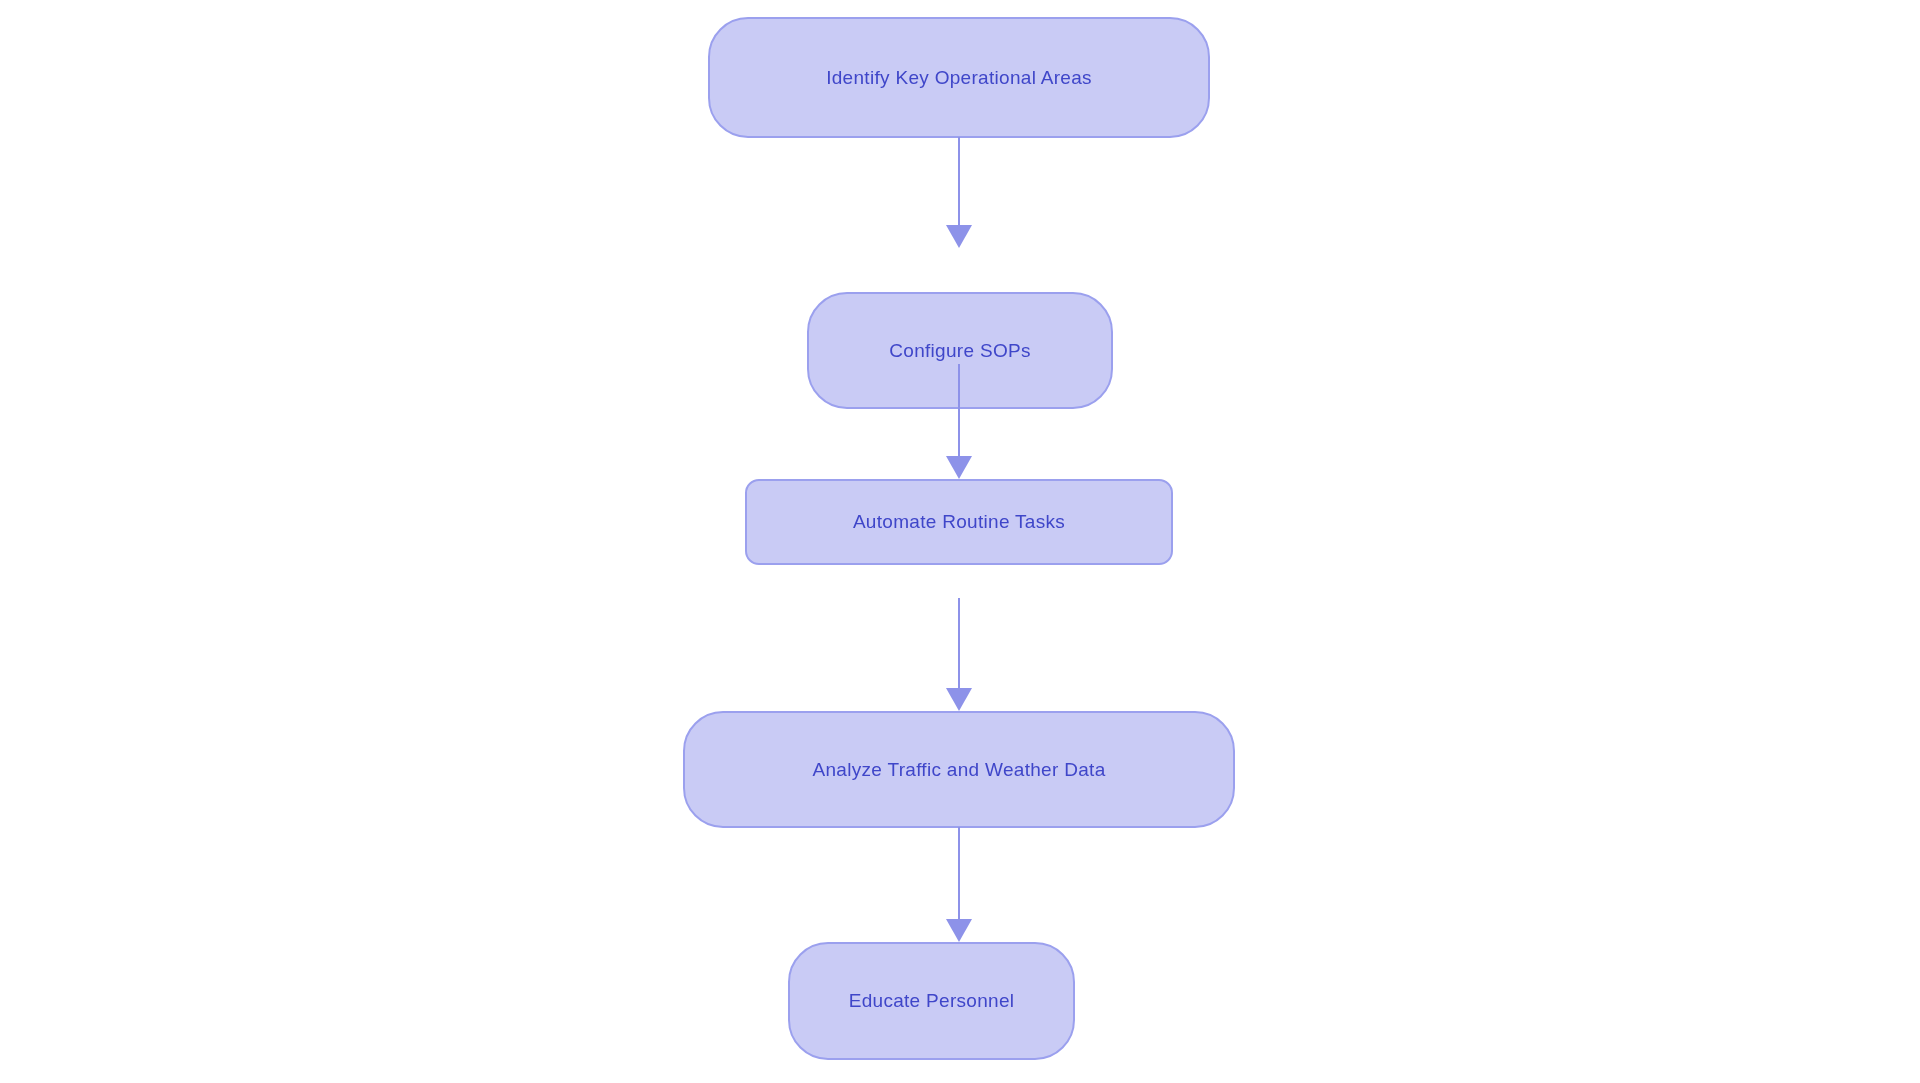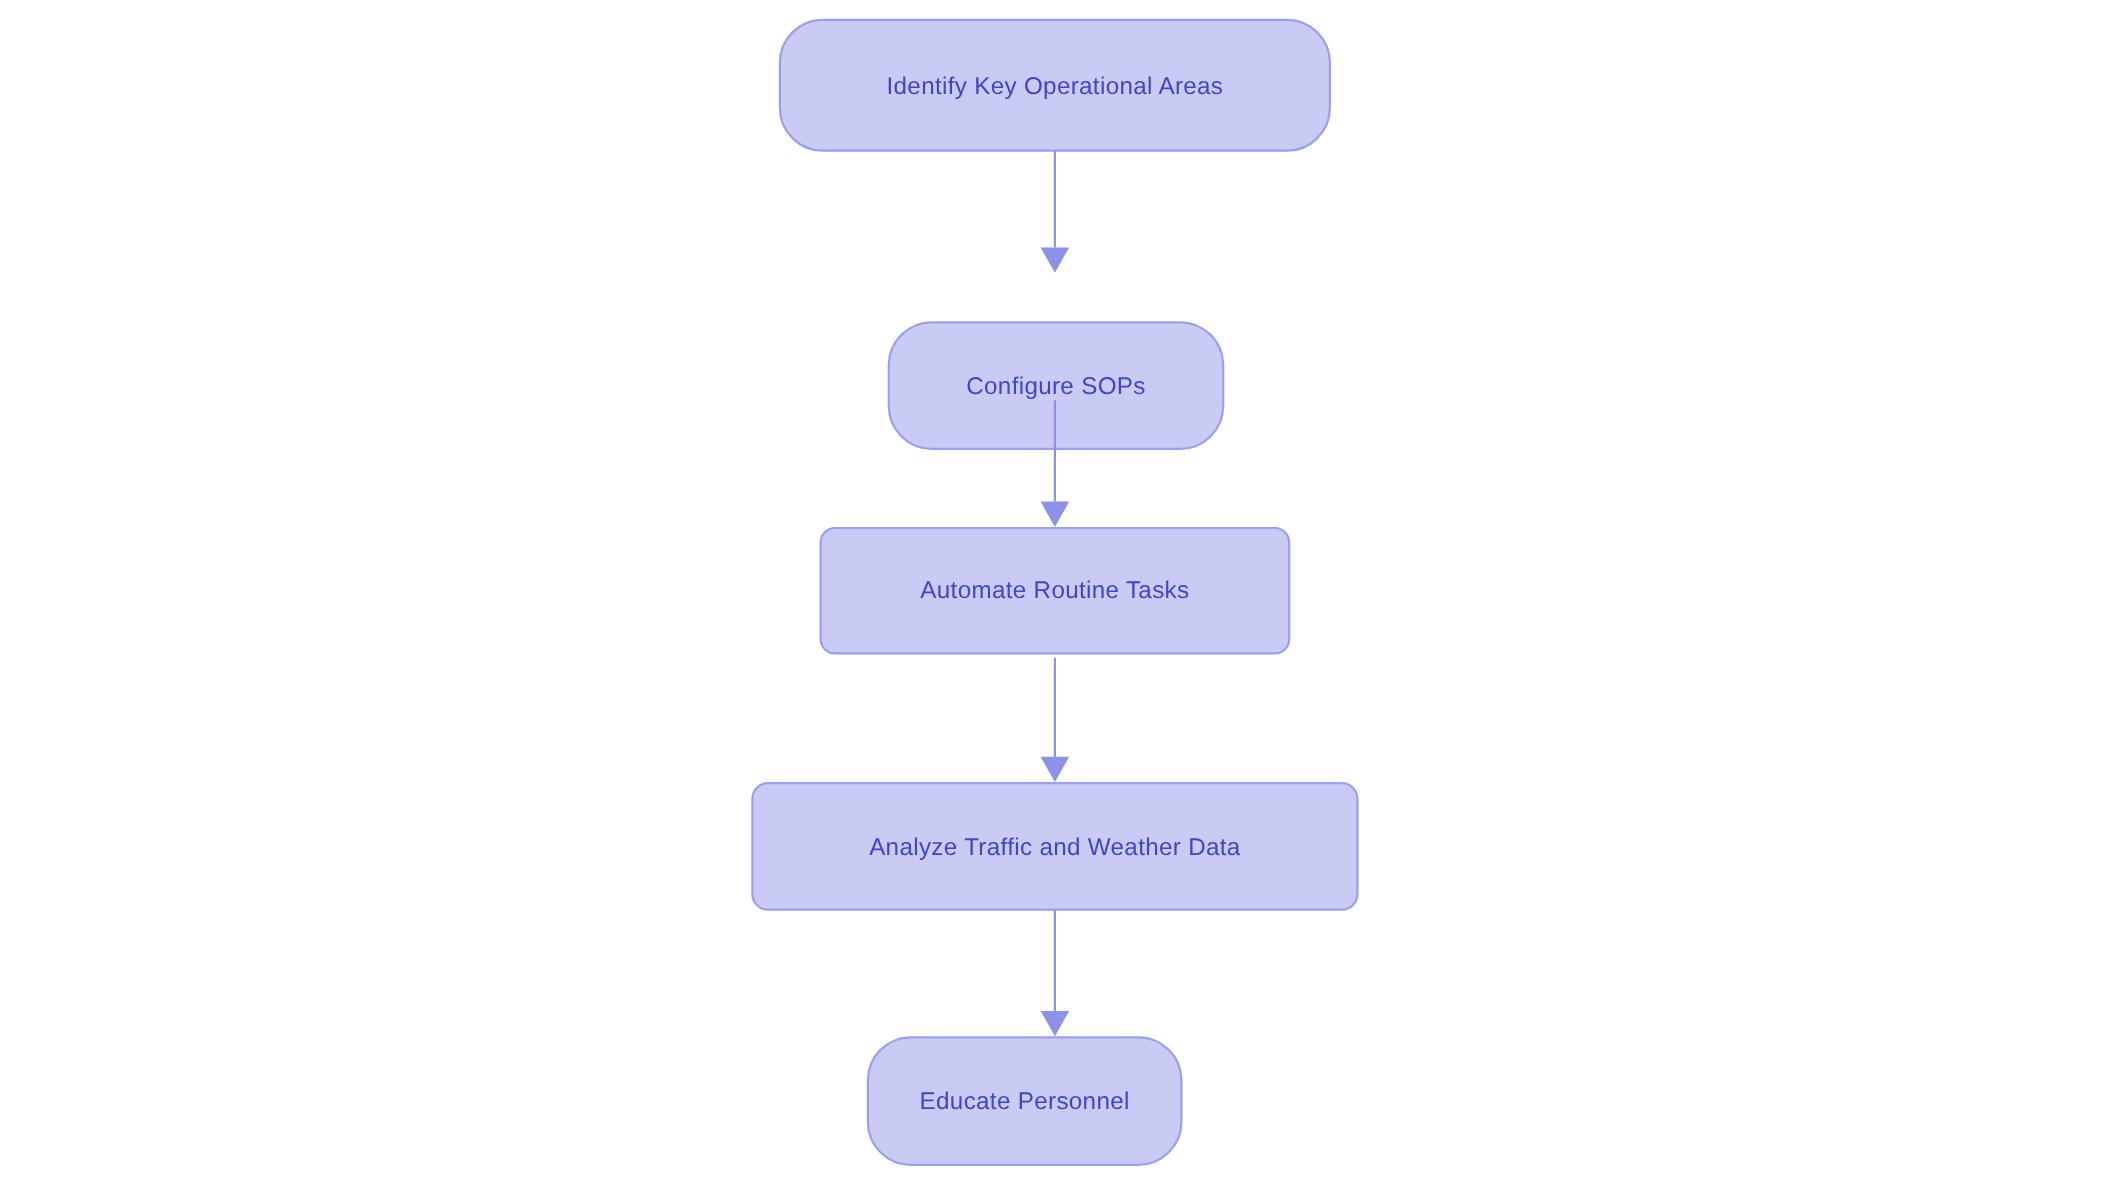--- a/index.html
+++ b/index.html
@@ -27,21 +27,21 @@
     position: absolute;
     display: flex;
     align-items: center;
     justify-content: center;
     background: var(--node-fill);
     border: 2px solid var(--node-border);
     border-radius: 40px;
   }
   .node-label {
     color: var(--node-text);
-    font-size: 22px;
+    font-size: 19px;
     letter-spacing: 0.3px;
     white-space: nowrap;
     text-align: center;
   }
   .arrow {
     position: absolute;
     display: flex;
     flex-direction: column;
     align-items: center;
     width: 28px;
@@ -55,22 +55,22 @@
   .arrow-head {
     width: 0;
     height: 0;
     border-left: 13px solid transparent;
     border-right: 13px solid transparent;
     border-top: 23px solid var(--arrow);
   }
   
   .n1 { left: 708px; top: 17px;  width: 502px; height: 121px; }
   .n2 { left: 807px; top: 248px; width: 306px; height: 117px; margin-top: 44px; }
-  .n3 { left: 745px; top: 479px; width: 428px; height: 116px; border-radius: 14px; }
-  .n4 { left: 683px; top: 711px; width: 552px; height: 117px; border-radius: 15px; }
+  .n3 { left: 745px; top: 479px; width: 428px; height: 86px; border-radius: 14px; }
+  .n4 { left: 683px; top: 711px; width: 552px; height: 117px; }
   .n5 { left: 788px; top: 942px; width: 287px; height: 118px; }
   
   .a1 { left: 959px; top: 137px; height: 111px; }
   .a2 { left: 959px; top: 364px; height: 115px; }
   .a3 { left: 959px; top: 598px; height: 113px; }
   .a4 { left: 959px; top: 827px; height: 115px; }
 </style>
 </head>
 <body>
 

